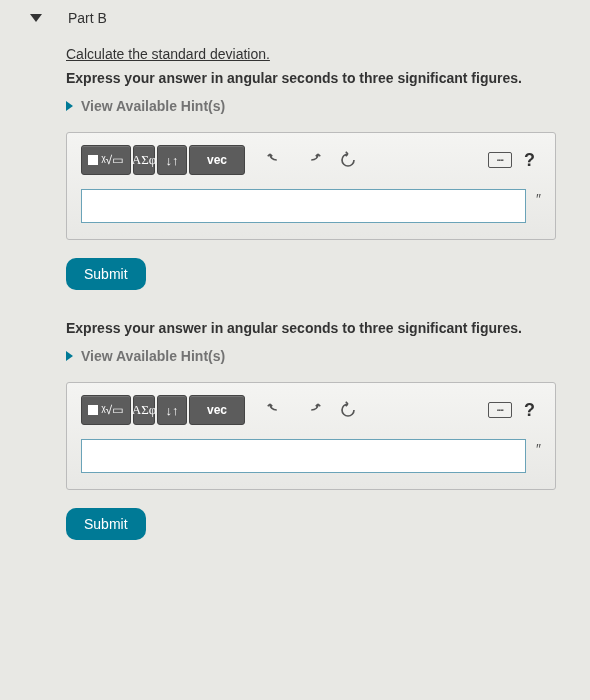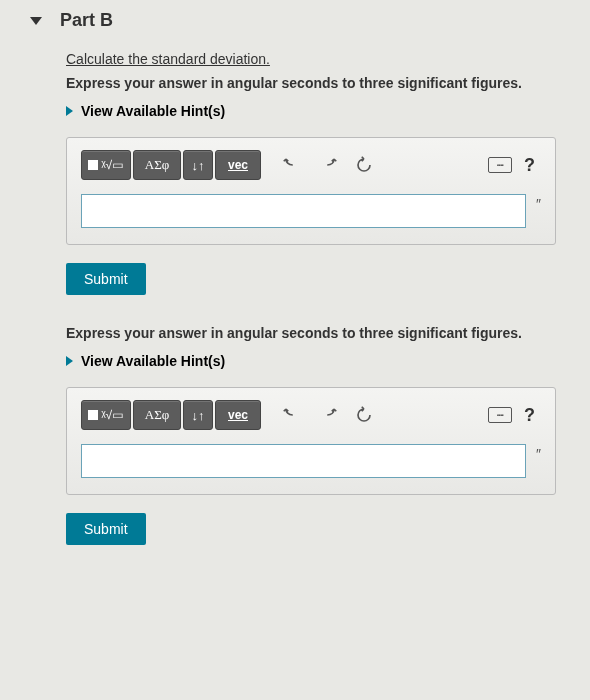--- a/index.html
+++ b/index.html
@@ -22,40 +22,41 @@
       cursor: pointer;
     }
     .caret {
       width: 0; height: 0;
       border-left: 6px solid transparent;
       border-right: 6px solid transparent;
       border-top: 8px solid #333;
       margin-right: 18px;
     }
     .part-title {
-      font-weight: bold;
-      font-size: 18px;
+      font-weight: normal;
+      font-size: 14px;
+      margin-left: 8px;
     }
     .part-body {
       padding-left: 36px;
     }
     .instruction {
       margin-bottom: 8px;
       font-size: 14px;
       text-decoration: underline;
     }
     .instruction-bold {
       font-weight: bold;
       margin-bottom: 12px;
       font-size: 14px;
     }
     .hints {
       display: flex;
       align-items: center;
-      color: #000000;
+      color: #737373;
       font-weight: bold;
       font-size: 14px;
       cursor: pointer;
       margin-bottom: 18px;
     }
     .hint-caret {
       width: 0; height: 0;
       border-top: 5px solid transparent;
       border-bottom: 5px solid transparent;
       border-left: 7px solid #007a96;
@@ -84,23 +85,23 @@
       height: 30px;
       display: flex;
       align-items: center;
       justify-content: center;
       cursor: pointer;
       font-size: 13px;
       font-family: Arial, sans-serif;
       box-shadow: inset 0 1px 0 rgba(255,255,255,0.15);
     }
     .tbtn-templates { width: 50px; }
-    .tbtn-greek { width: 48px; font-family: 'Times New Roman', serif; }
+    .tbtn-greek { width: 22px; font-family: 'Times New Roman', serif; }
     .tbtn-subsup { width: 30px; }
-    .tbtn-vec { width: 46px; font-weight: bold; font-size: 12px; text-decoration: underline; }
+    .tbtn-vec { width: 56px; font-weight: bold; font-size: 12px; }
     .spacer { flex: 0 0 10px; }
     .ibtn {
       background: transparent;
       border: none;
       width: 26px; height: 26px;
       display: flex; align-items: center; justify-content: center;
       cursor: pointer;
       color: #555;
       margin: 0 4px;
     }
@@ -147,21 +148,21 @@
       font-size: 14px;
       color: #555;
       padding-top: 2px;
     }
     .submit-btn {
       background: #007a96;
       color: #fff;
       border: none;
       padding: 8px 18px;
       font-size: 14px;
-      border-radius: 2px;
+      border-radius: 10px;
       cursor: pointer;
     }
     .tmpl-icons {
       display: flex;
       gap: 3px;
       align-items: center;
     }
     .tmpl-box {
       width: 10px; height: 10px; background: #fff;
     }

